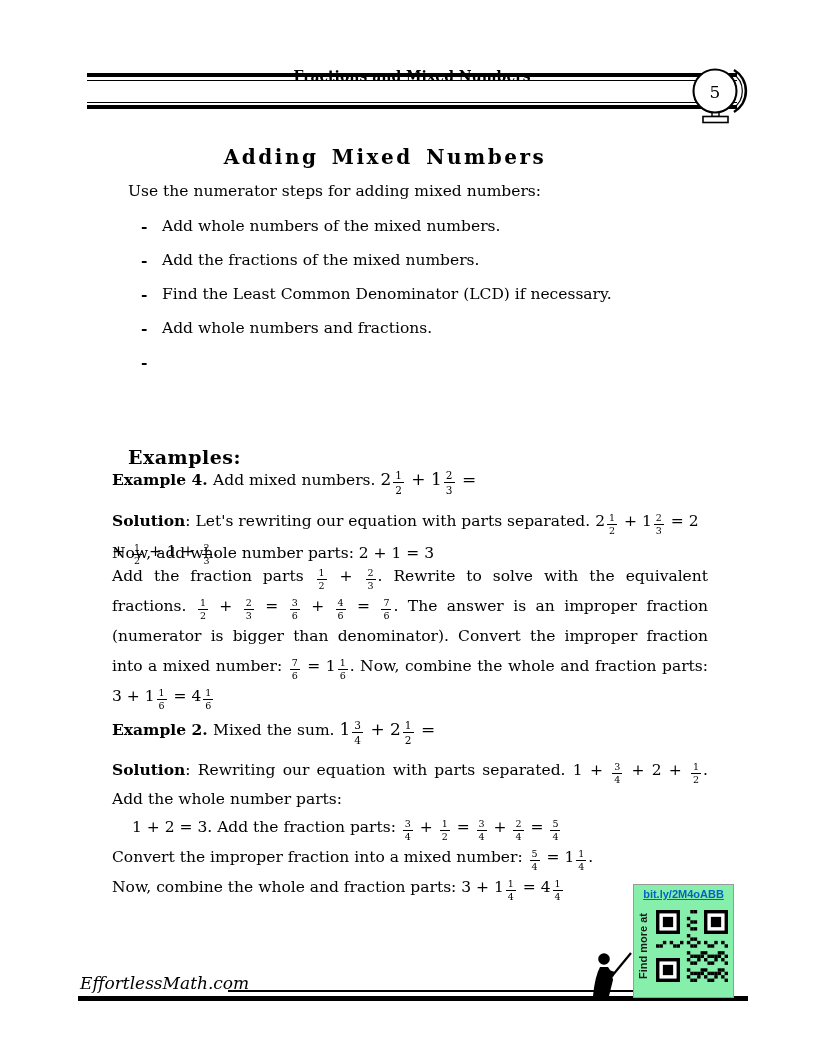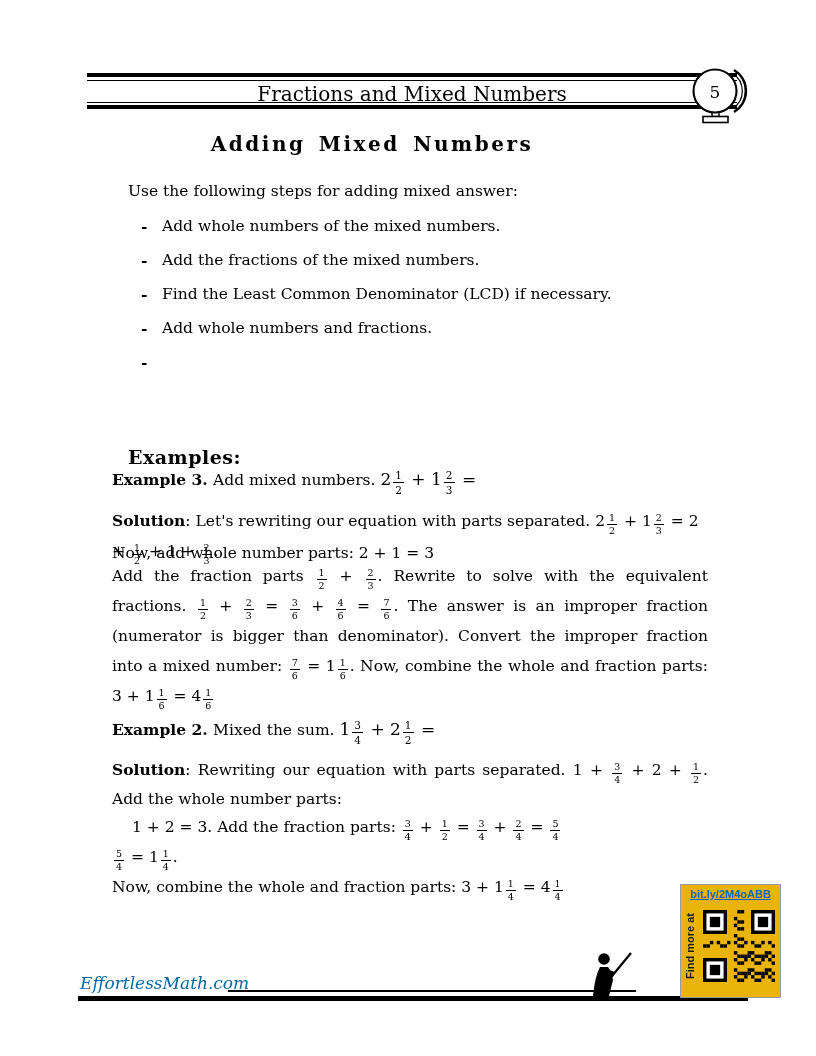--- a/index.html
+++ b/index.html
@@ -5,25 +5,25 @@
   html,body{margin:0;padding:0;background:#e8e8e8;}
   .page{position:relative;width:816px;height:1056px;background:#ffffff;margin:0 auto;
         font-family:"DejaVu Serif",serif;color:#000;overflow:hidden;}
 
   
   .rule{position:absolute;background:#000;z-index:1;}
   .hr-thick1{left:87px;top:73px;width:650px;height:4px;}
   .hr-thin1{left:87px;top:79.5px;width:650px;height:1.4px;}
   .hr-thin2{left:87px;top:101.5px;width:650px;height:1.4px;}
   .hr-thick2{left:87px;top:104.5px;width:650px;height:4.5px;}
-  .header-title{position:absolute;left:87px;top:82px;width:650px;text-align:center;
-        font-weight:normal;font-size:20px;z-index:1;}
+  .header-title{position:absolute;left:87px;top:68px;width:650px;text-align:center;
+        font-weight:bold;font-size:14px;z-index:1;}
   .globe{position:absolute;left:689px;top:63px;z-index:2;}
 
-  .doc-title{position:absolute;left:0;top:132px;width:744px;text-align:center;margin:0;
+  .doc-title{position:absolute;left:0;top:132px;width:744px;text-align:center;margin:13px;
         font-size:20px;font-weight:bold;letter-spacing:2.5px;word-spacing:4px;}
 
   .intro{position:absolute;left:128px;top:182px;margin:0;font-size:15.5px;}
 
   .steps{position:absolute;left:141px;top:217px;margin:0;padding:0;list-style:none;}
   .steps li{display:flex;height:34px;align-items:flex-start;font-size:15.5px;}
   .steps .dash{width:21px;font-weight:bold;flex:0 0 21px;}
 
   .examples-heading{position:absolute;left:112px;top:430px;margin:16px;
         font-size:19px;font-weight:bold;letter-spacing:0.5px;}
@@ -44,26 +44,26 @@
   .bi{font-weight:bold;}
   .math{font-family:"DejaVu Serif",serif;}
   .ex-head .math{font-size:17px;}
 
   .frac{display:inline-block;text-align:center;vertical-align:-0.52em;line-height:1;margin:0 2px;}
   .frac .fnum{display:block;font-size:9.5px;padding:0 2px 1.5px;border-bottom:1.2px solid #000;}
   .frac .fden{display:block;font-size:9.5px;padding-top:1.5px;}
   .ex-head .frac .fnum,.ex-head .frac .fden{font-size:10.5px;}
 
   
-  .site{position:absolute;left:80px;top:973px;font-size:17px;font-style:italic;color:#0369a1;z-index:2;}
+  .site{position:absolute;left:80px;top:973px;font-size:17px;font-style:italic;color:#000000;z-index:2;}
   .thin-line{position:absolute;left:228px;top:990px;width:408px;height:1.6px;background:#000;}
   .thick-line{position:absolute;left:78px;top:996px;width:670px;height:4.5px;background:#000;}
 
   .qr-box{position:absolute;left:633px;top:884px;width:99px;height:112px;border:1.5px solid #9a9a9a;
-        background:#eab308;z-index:3;margin-left:47px;}
+        background:#86efac;z-index:3;}
   .qr-link{position:absolute;top:3px;left:0;width:100%;text-align:center;
         font-family:"Liberation Sans",sans-serif;font-size:11px;font-weight:bold;
         color:#0563C1;text-decoration:underline;cursor:pointer;}
   .qr-caption{position:absolute;left:3px;top:22px;height:78px;
         font-family:"Liberation Sans",sans-serif;font-size:11px;font-weight:bold;color:#1a1a1a;
         writing-mode:vertical-rl;transform:rotate(180deg);text-align:center;}
   .qr-svg{position:absolute;left:22px;top:25px;}
 
   .teacher{position:absolute;left:585px;top:950px;z-index:2;}
 </style>
@@ -82,21 +82,21 @@
     <path d="M45 7 A 24.5 24.5 0 0 1 45 49" fill="none" stroke="#000" stroke-width="2.6"></path>
     <path d="M43.5 10.5 A 20.5 20.5 0 0 1 43.5 45.5" fill="none" stroke="#000" stroke-width="1.2"></path>
     <rect x="23" y="48" width="7" height="5.5" fill="#fff" stroke="#000" stroke-width="1.4"></rect>
     <rect x="14" y="53.5" width="25" height="6" fill="#fff" stroke="#000" stroke-width="1.6"></rect>
     <circle cx="26" cy="28" r="21.5" fill="#fff" stroke="#000" stroke-width="2.1"></circle>
     <text x="26" y="34.5" text-anchor="middle" font-family="DejaVu Serif, serif" font-size="17">5</text>
   </svg>
 
   <h1 class="doc-title">Adding Mixed Numbers</h1>
 
-  <p class="intro">Use the following steps for adding mixed answer:</p>
+  <p class="intro">Use the numerator steps for adding mixed numbers:</p>
 
   <ul class="steps">
     <li>
       <span class="dash">-</span>
       <span>Add whole numbers of the mixed numbers.</span>
       </li>
     <li>
       <span class="dash">-</span>
       <span>Add the fractions of the mixed numbers.</span>
       </li>
@@ -108,29 +108,29 @@
       <span class="dash">-</span>
       <span>Add whole numbers and fractions.</span>
       </li>
     <li>
       <span class="dash">-</span>
       </li>
   </ul>
 
   <h2 class="examples-heading">Examples:</h2>
 
-  <p class="para ex-head" id="ex1-head"><span class="b">Example 3. </span><span>Add mixed numbers. </span><span class="math">2<span class="frac"><span class="fnum">1</span><span class="fden">2</span></span> + 1<span class="frac"><span class="fnum">2</span><span class="fden">3</span></span> =</span></p>
+  <p class="para ex-head" id="ex1-head"><span class="b">Example 4. </span><span>Add mixed numbers. </span><span class="math">2<span class="frac"><span class="fnum">1</span><span class="fden">2</span></span> + 1<span class="frac"><span class="fnum">2</span><span class="fden">3</span></span> =</span></p>
   <p class="para" id="ex1-p1"><span class="bi">Solution</span><span>: Let's rewriting our equation with parts separated. </span><span class="math">2<span class="frac"><span class="fnum">1</span><span class="fden">2</span></span> + 1<span class="frac"><span class="fnum">2</span><span class="fden">3</span></span> = 2 + <span class="frac"><span class="fnum">1</span><span class="fden">2</span></span> + 1 + <span class="frac"><span class="fnum">2</span><span class="fden">3</span></span></span><span>.</span></p>
   <p class="para" id="ex1-p2"><span>Now, add whole number parts:  </span><span class="math">2 + 1 = 3</span></p>
   <p class="para" id="ex1-p3"><span>Add the fraction parts </span><span class="math"><span class="frac"><span class="fnum">1</span><span class="fden">2</span></span> + <span class="frac"><span class="fnum">2</span><span class="fden">3</span></span></span><span>. Rewrite to solve with the equivalent fractions. </span><span class="math"><span class="frac"><span class="fnum">1</span><span class="fden">2</span></span> + <span class="frac"><span class="fnum">2</span><span class="fden">3</span></span> = <span class="frac"><span class="fnum">3</span><span class="fden">6</span></span> + <span class="frac"><span class="fnum">4</span><span class="fden">6</span></span> = <span class="frac"><span class="fnum">7</span><span class="fden">6</span></span></span><span>. The answer is an improper fraction (numerator is bigger than denominator). Convert the improper fraction into a mixed number: </span><span class="math"><span class="frac"><span class="fnum">7</span><span class="fden">6</span></span> = 1<span class="frac"><span class="fnum">1</span><span class="fden">6</span></span></span><span>. Now, combine the whole and fraction parts: </span><span class="math">3 + 1<span class="frac"><span class="fnum">1</span><span class="fden">6</span></span> = 4<span class="frac"><span class="fnum">1</span><span class="fden">6</span></span></span></p>
 
   <p class="para ex-head" id="ex2-head"><span class="b">Example 2. </span><span>Mixed the sum. </span><span class="math">1<span class="frac"><span class="fnum">3</span><span class="fden">4</span></span> + 2<span class="frac"><span class="fnum">1</span><span class="fden">2</span></span> =</span></p>
   <p class="para" id="ex2-p1"><span class="bi">Solution</span><span>: Rewriting our equation with parts separated. </span><span class="math">1 + <span class="frac"><span class="fnum">3</span><span class="fden">4</span></span> + 2 + <span class="frac"><span class="fnum">1</span><span class="fden">2</span></span></span><span>. Add the whole number parts:</span></p>
   <p class="para" id="ex2-p2"><span class="math">1 + 2 = 3</span><span>. Add the fraction parts: </span><span class="math"><span class="frac"><span class="fnum">3</span><span class="fden">4</span></span> + <span class="frac"><span class="fnum">1</span><span class="fden">2</span></span> = <span class="frac"><span class="fnum">3</span><span class="fden">4</span></span> + <span class="frac"><span class="fnum">2</span><span class="fden">4</span></span> = <span class="frac"><span class="fnum">5</span><span class="fden">4</span></span></span></p>
-  <p class="para" id="ex2-p3"><span class="math"><span class="frac"><span class="fnum">5</span><span class="fden">4</span></span> = 1<span class="frac"><span class="fnum">1</span><span class="fden">4</span></span></span><span>.</span></p>
+  <p class="para" id="ex2-p3"><span>Convert the improper fraction into a mixed number: </span><span class="math"><span class="frac"><span class="fnum">5</span><span class="fden">4</span></span> = 1<span class="frac"><span class="fnum">1</span><span class="fden">4</span></span></span><span>.</span></p>
   <p class="para" id="ex2-p4"><span>Now, combine the whole and fraction parts:  </span><span class="math">3 + 1<span class="frac"><span class="fnum">1</span><span class="fden">4</span></span> = 4<span class="frac"><span class="fnum">1</span><span class="fden">4</span></span></span></p>
 
   <div class="site">EffortlessMath.com</div>
   <div class="thin-line"></div>
   <div class="thick-line"></div>
 
   <svg class="teacher" width="50" height="48" viewBox="0 0 50 48">
     <line x1="27" y1="26" x2="46" y2="3" stroke="#000" stroke-width="2.2"></line>
     <circle cx="19" cy="9" r="5.8" fill="#000"></circle>
     <path d="M8 46 Q10 26 15 17 L23 17 Q27 22 28 30 L24 46 Z" fill="#000"></path>

